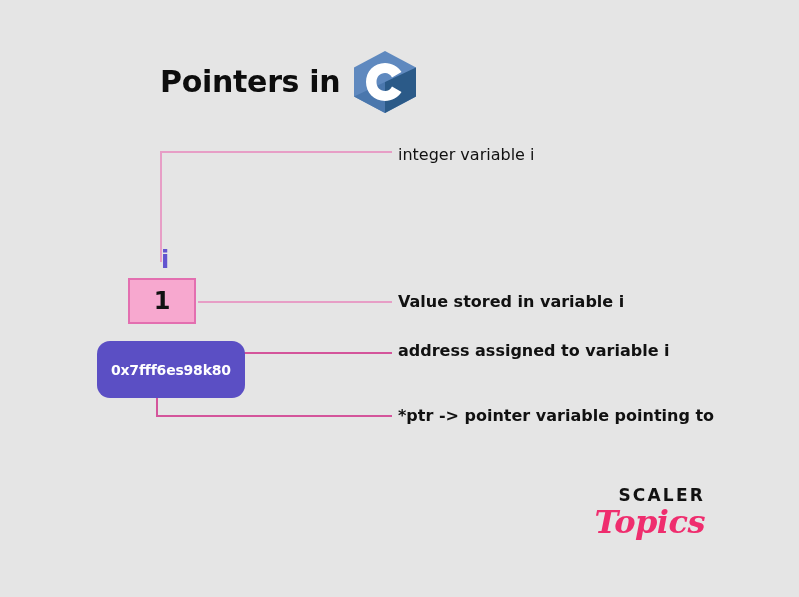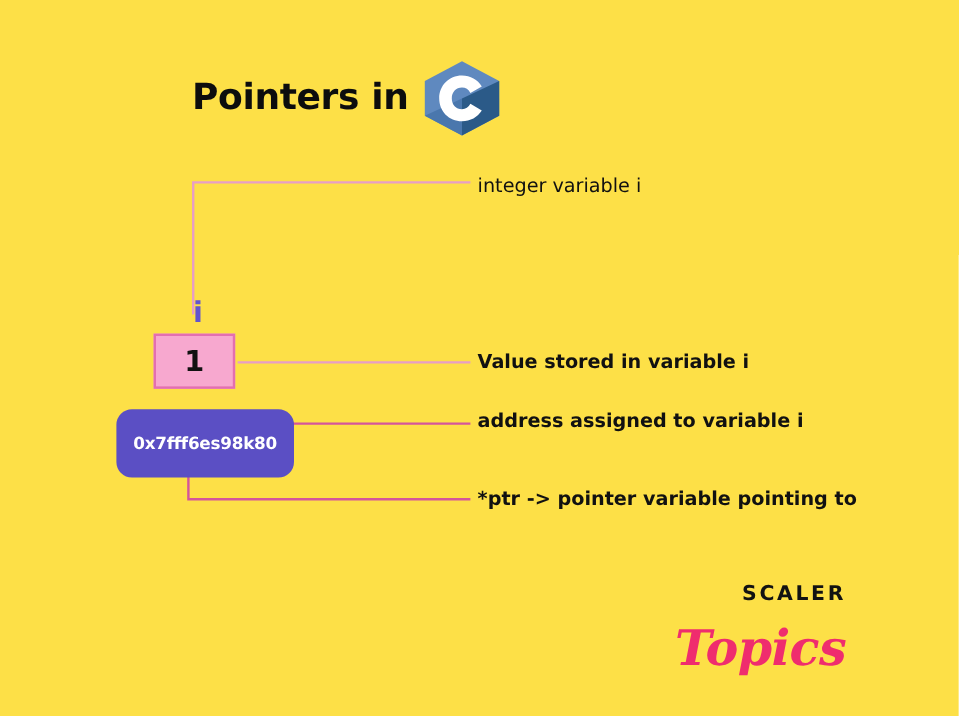--- a/index.html
+++ b/index.html
@@ -7,21 +7,21 @@
     padding: 0;
     background: #ffffff;
   }
   body {
     font-family: "Liberation Sans", sans-serif;
   }
   #canvas {
     position: relative;
     width: 799px;
     height: 597px;
-    background: #fde047;
+    background: #e5e5e5;
     overflow: hidden;
   }
 
   
   .title-row {
     position: absolute;
     left: 160px;
     top: 50px;
     display: flex;
     align-items: center;
@@ -140,25 +140,25 @@
     font-family: "DejaVu Sans", sans-serif;
     font-size: 17px;
     font-weight: bold;
     letter-spacing: 2.2px;
     color: #121212;
     line-height: 1;
   }
   .brand-bottom {
     font-family: "DejaVu Serif", serif;
     font-style: italic;
-    font-size: 41px;
+    font-size: 32px;
     font-weight: bold;
     color: #ef2d6e;
     line-height: 1;
-    margin-top: 16px;
+    margin-top: 2px;
     letter-spacing: -0.5px;
   }
 </style>
 </head>
 <body>
 
 <div id="canvas">
 
   <div class="title-row">
     <div class="title-text">Pointers in</div>

